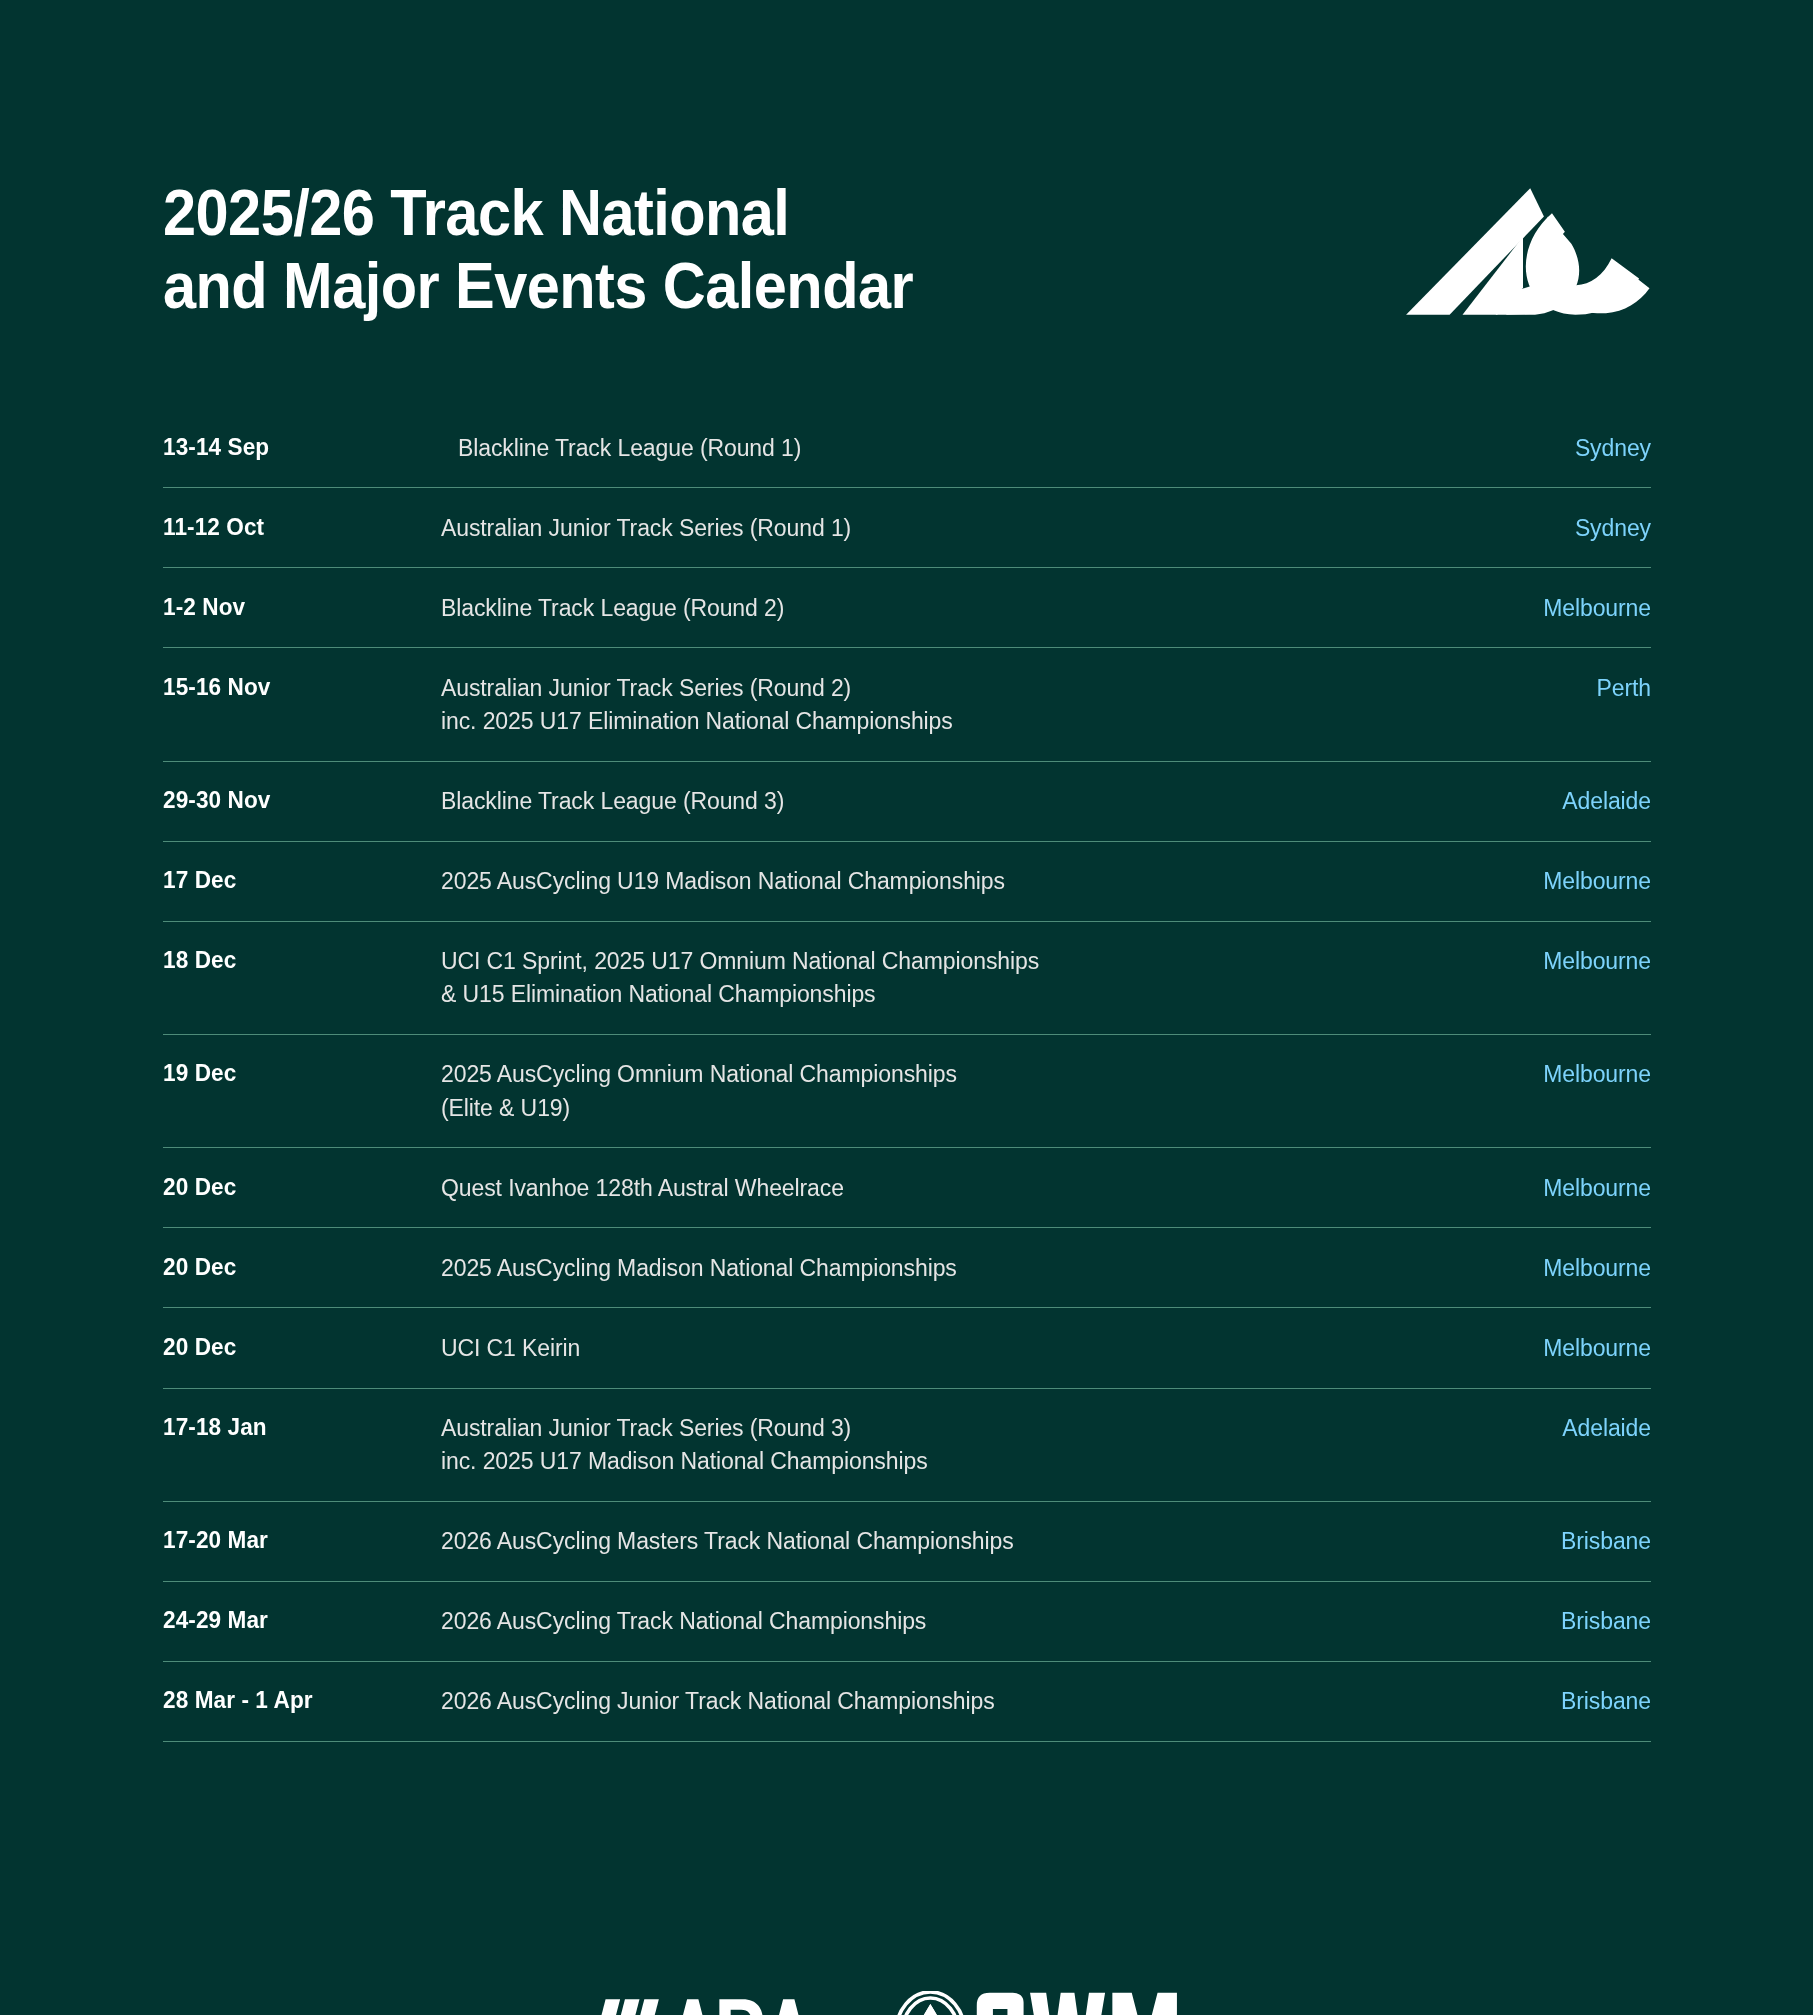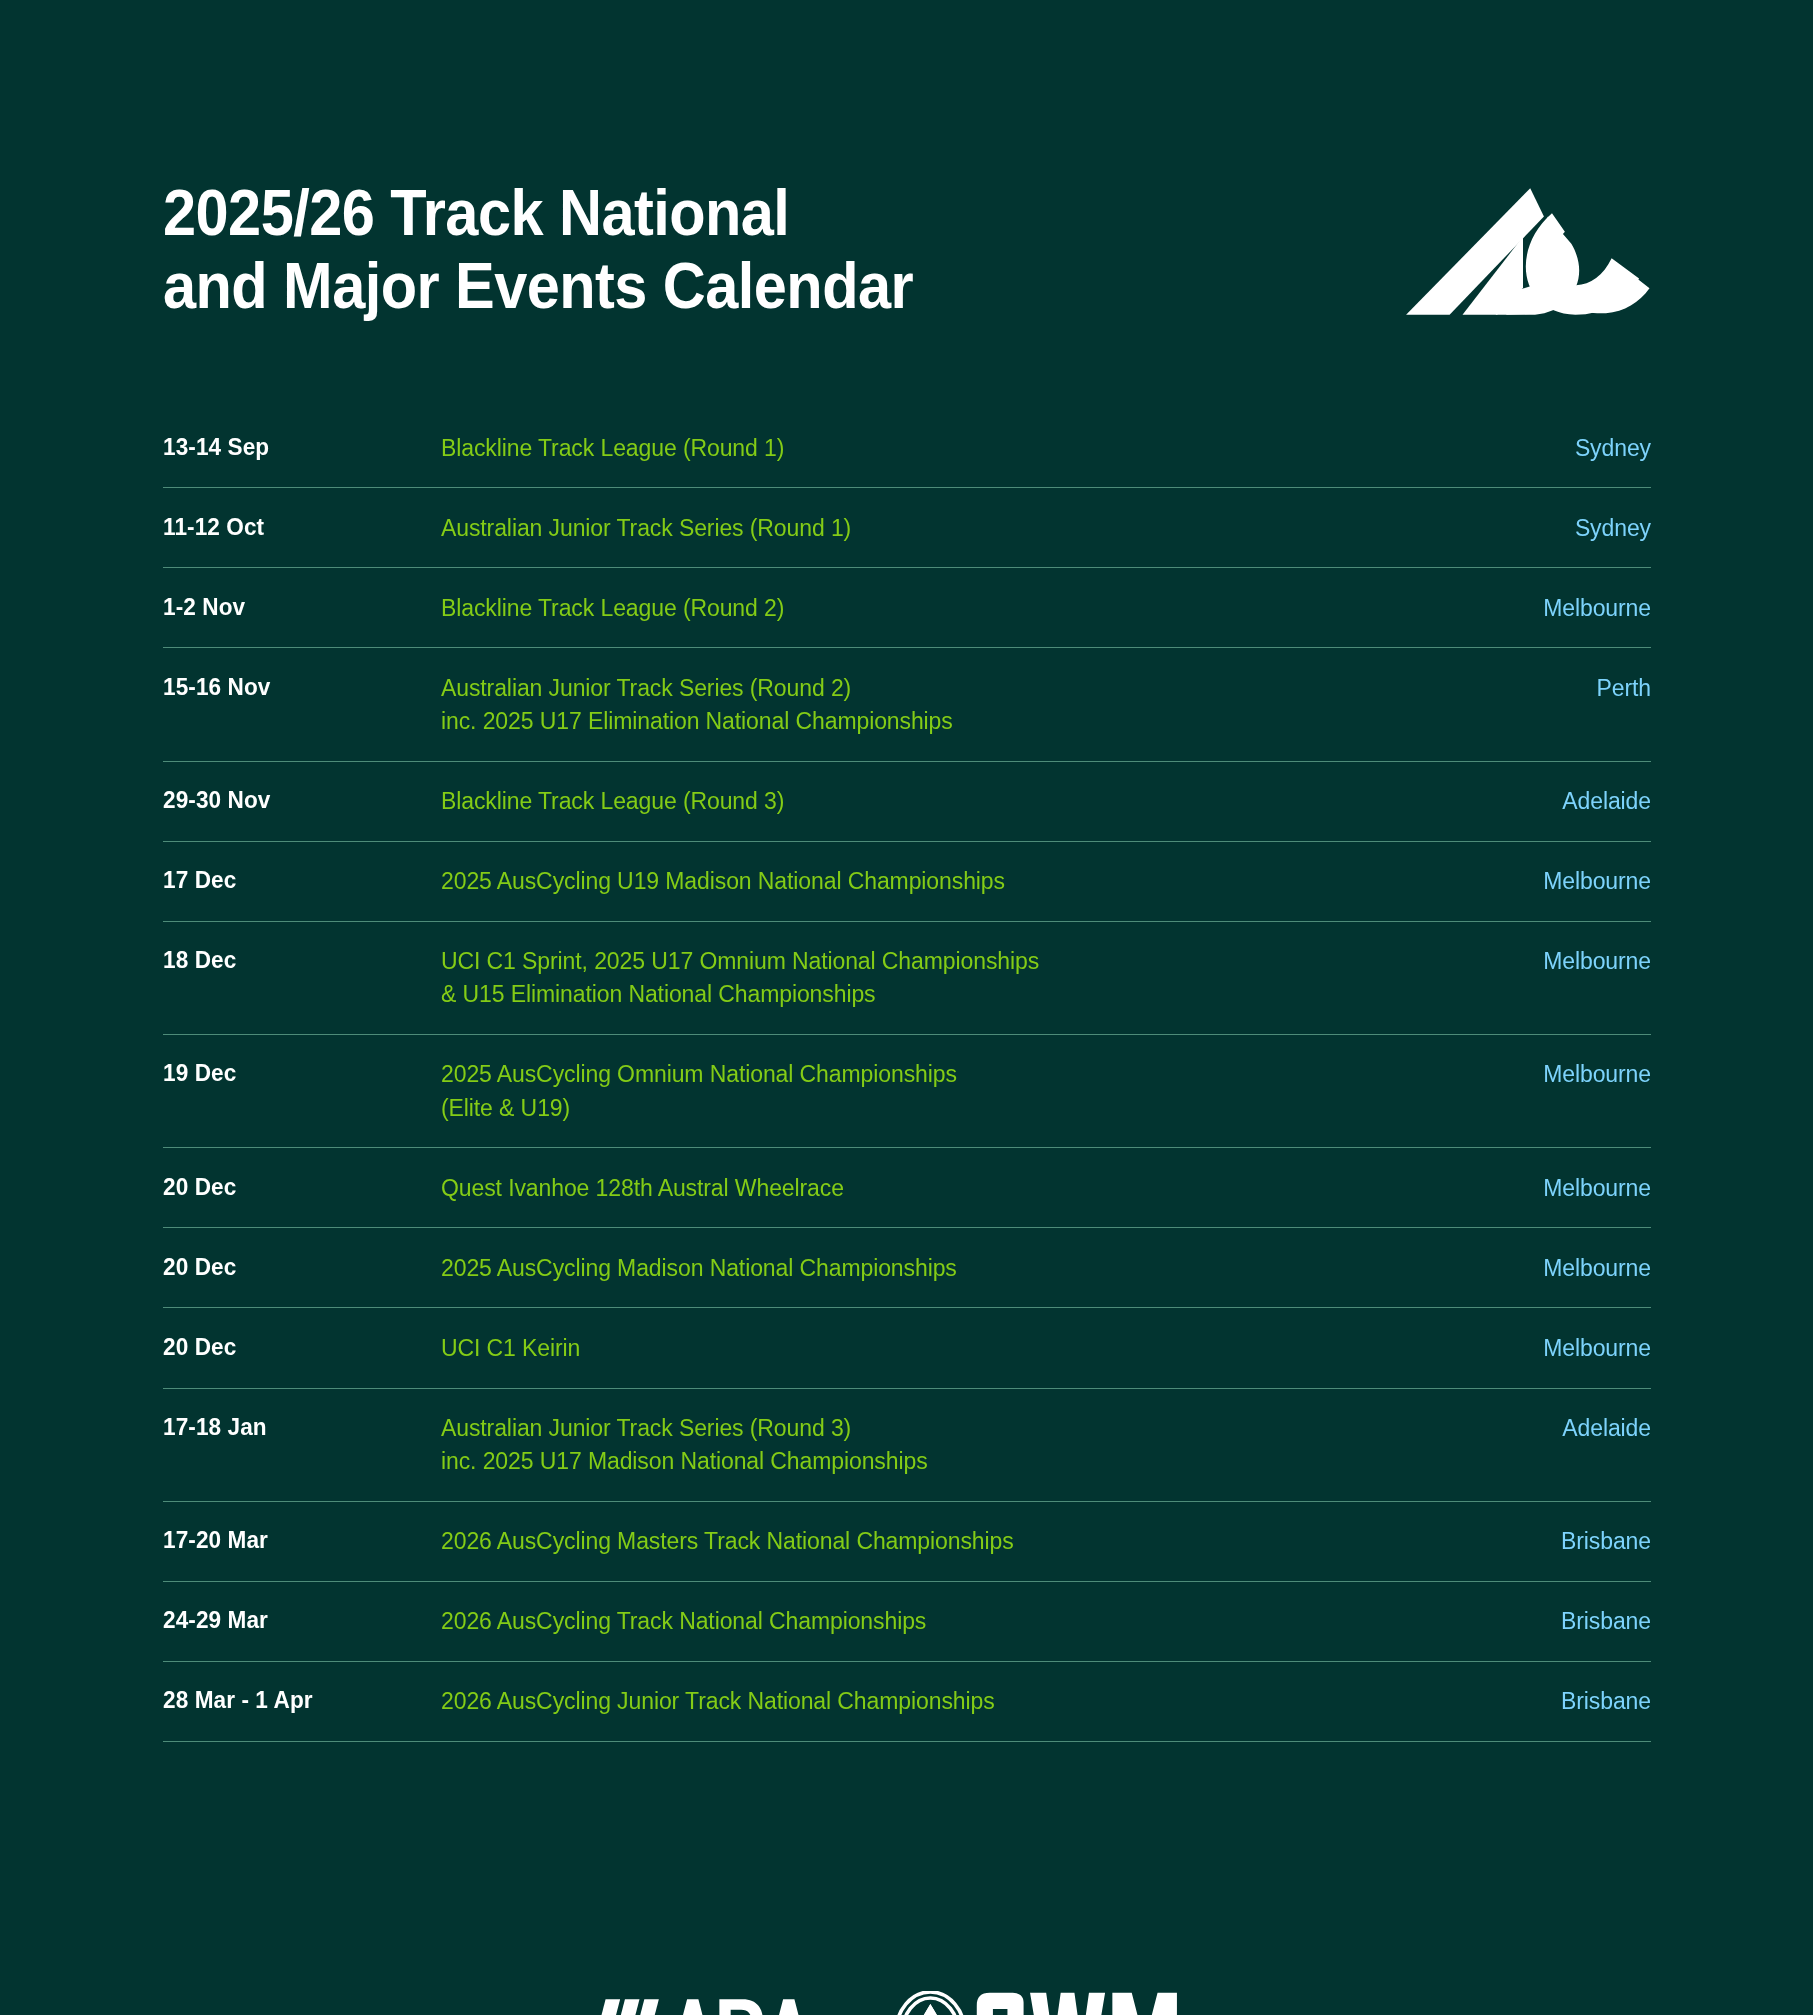--- a/index.html
+++ b/index.html
@@ -69,21 +69,21 @@
   }
 
   .row {
     display: flex;
     align-items: flex-start;
     border-bottom: 1.2px solid #4e8c79;
     box-sizing: border-box;
     padding-top: 23.4px;
     padding-bottom: 22.6px;
   }
-  .row:first-child { padding-top: 22.6px; }
+  .row:first-child { padding-top: 22.6px; gap: 17px; }
 
   .cell-date {
     flex: 0 0 278px;
     font-family: "Liberation Sans Narrow", "Liberation Sans", "DejaVu Sans Condensed", sans-serif;
     font-weight: 700;
     font-size: 24px;
     line-height: 1.28;
     letter-spacing: 0.1px;
     color: #ffffff;
     white-space: nowrap;
@@ -92,21 +92,21 @@
     font-stretch: condensed;
   }
 
   .cell-event {
     flex: 1 1 auto;
     font-family: "Liberation Sans", "DejaVu Sans", sans-serif;
     font-weight: 400;
     font-size: 23px;
     line-height: 1.44;
     letter-spacing: -0.1px;
-    color: #84cc16;
+    color: #e5e5e5;
     padding-right: 16px;
   }
   .cell-event .sub { display: block; }
 
   .cell-location {
     flex: 0 0 282px;
     text-align: right;
     font-family: "Liberation Sans", "DejaVu Sans", sans-serif;
     font-weight: 400;
     font-size: 23px;

